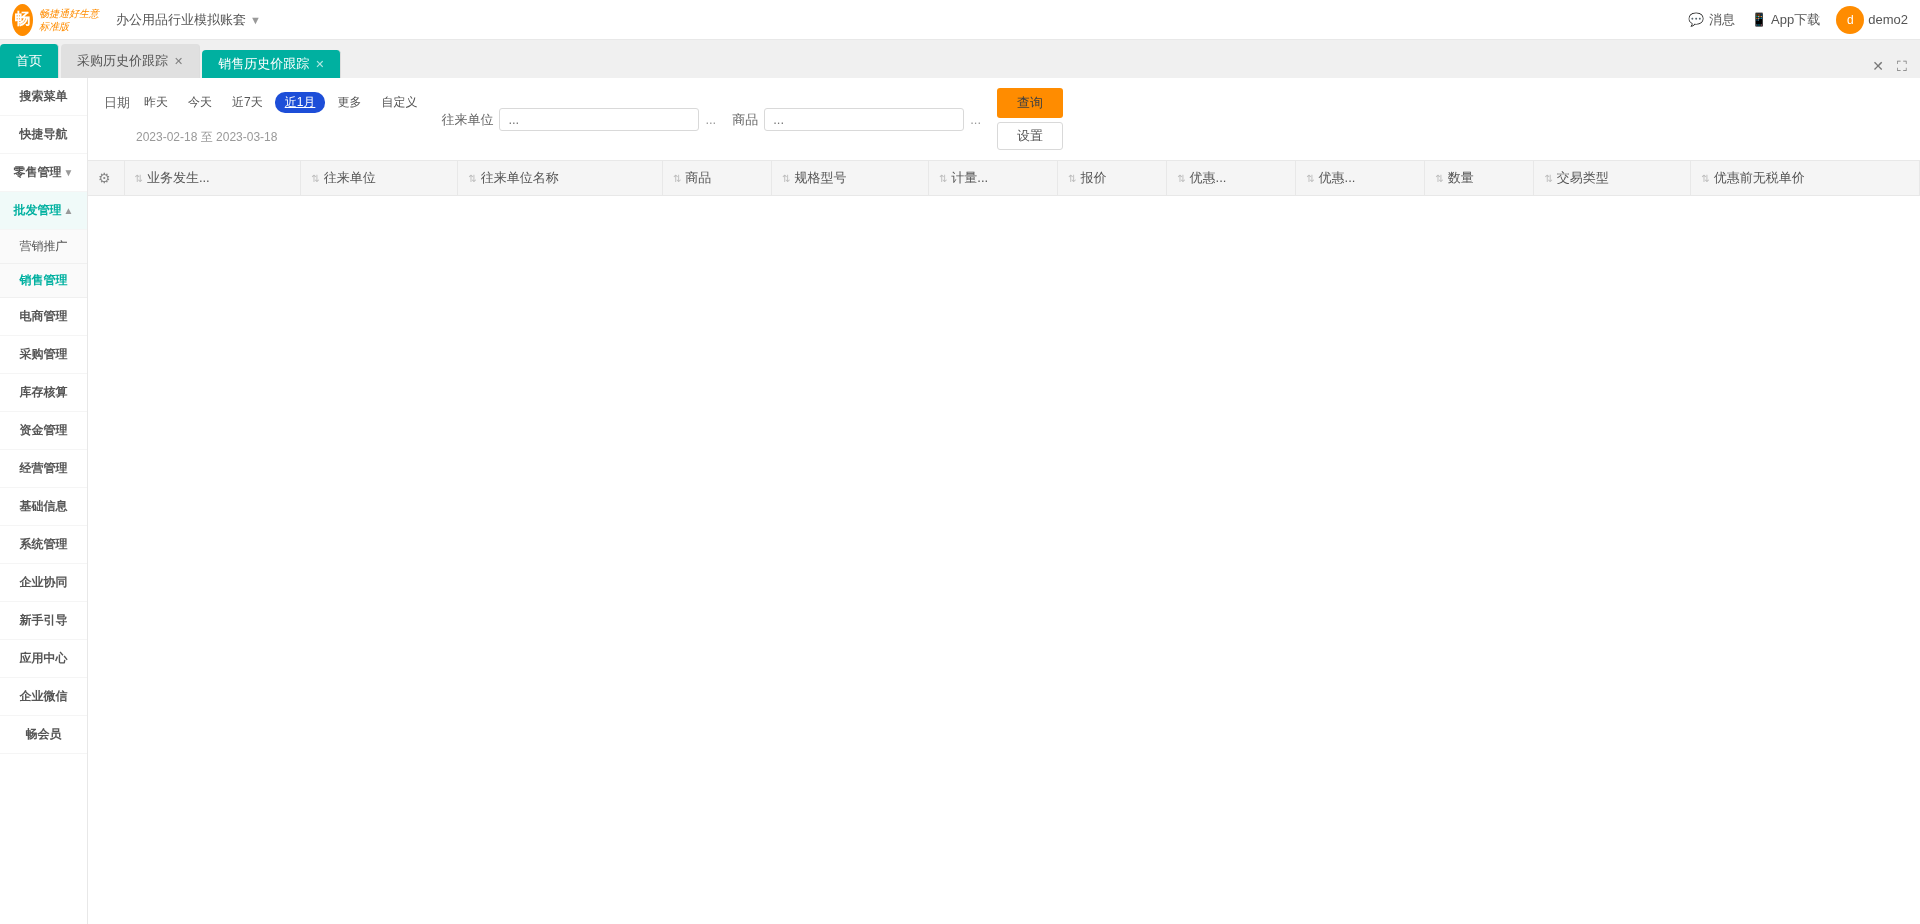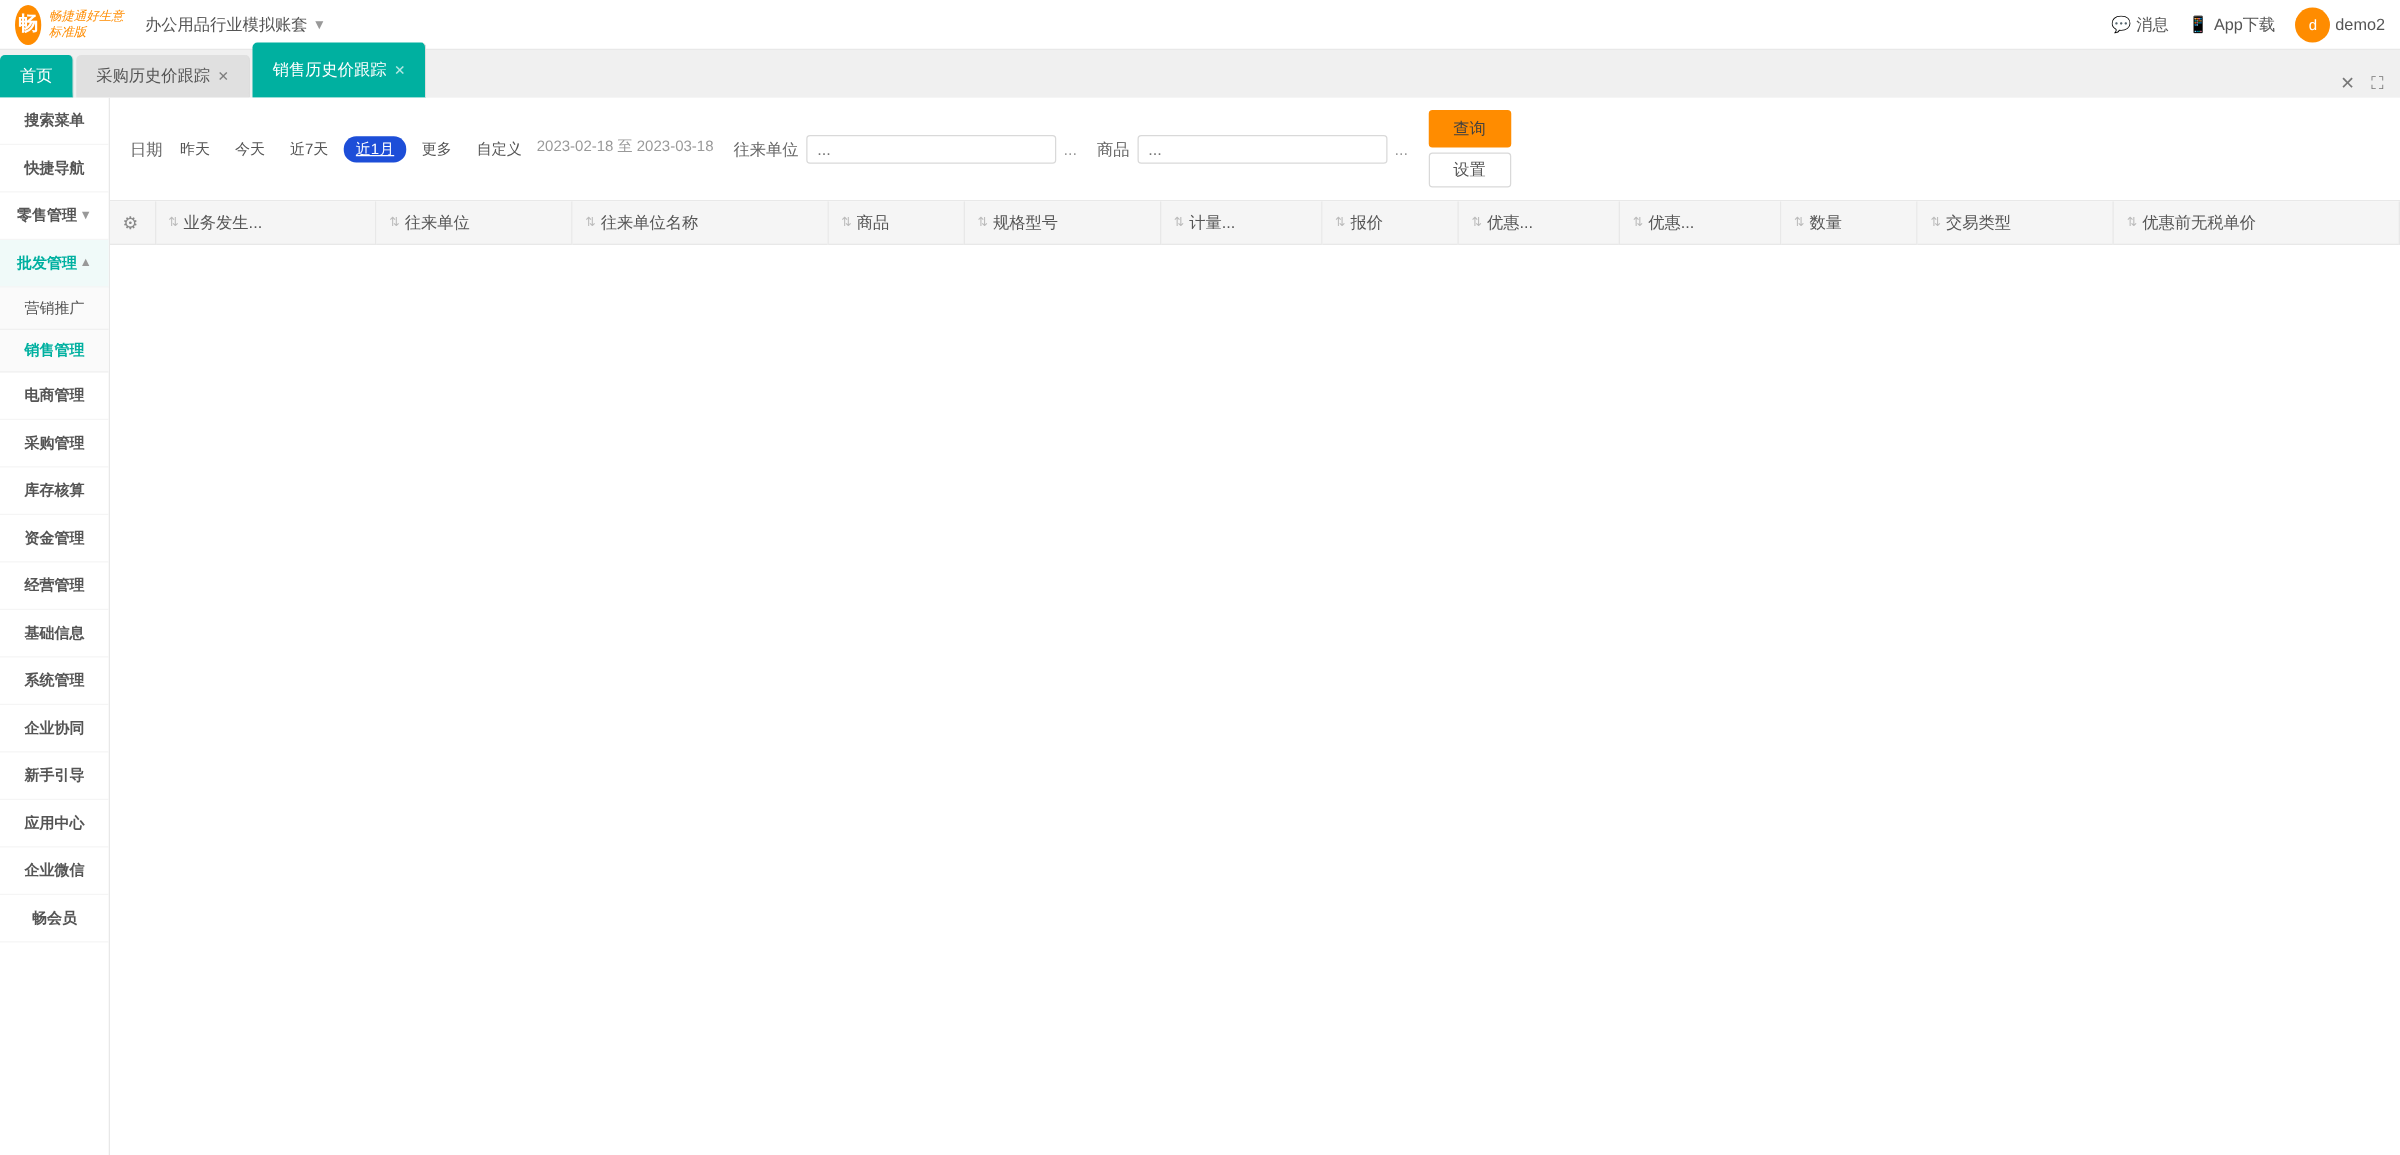--- a/index.html
+++ b/index.html
@@ -105,21 +105,21 @@
       color: #555;
       border-right: 1px solid #ddd;
       background: #e0e0e0;
       border-radius: 4px 4px 0 0;
       margin-right: 2px;
       justify-content: center;
     }
     .tab-item.active {
       background: #00b0a0;
       color: white;
-      height: 44px;
+      height: 28px;
     }
     .tab-item.home {
       background: #00b0a0;
       color: white;
     }
     .tab-close {
       font-size: 11px;
       opacity: 0.7;
       cursor: pointer;
     }
@@ -261,22 +261,22 @@
       gap: 6px;
     }
     .filter-label {
       color: #666;
       font-size: 13px;
       white-space: nowrap;
       padding-top: 2px;
     }
     .filter-options {
       display: flex;
-      flex-direction: row;
-      gap: 4px;
+      flex-direction: column;
+      gap: 16px;
     }
     .filter-date-options {
       display: flex;
       align-items: center;
       gap: 4px;
     }
     .filter-option {
       padding: 2px 8px;
       font-size: 12px;
       color: #555;

